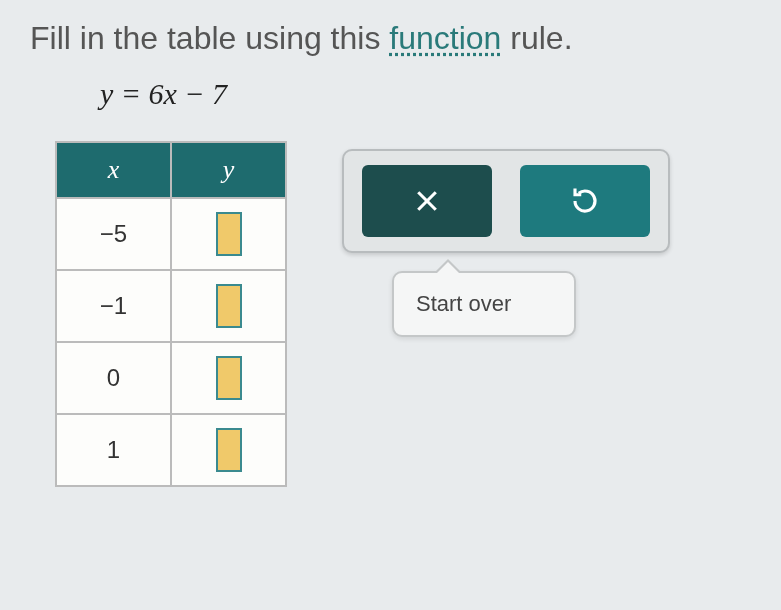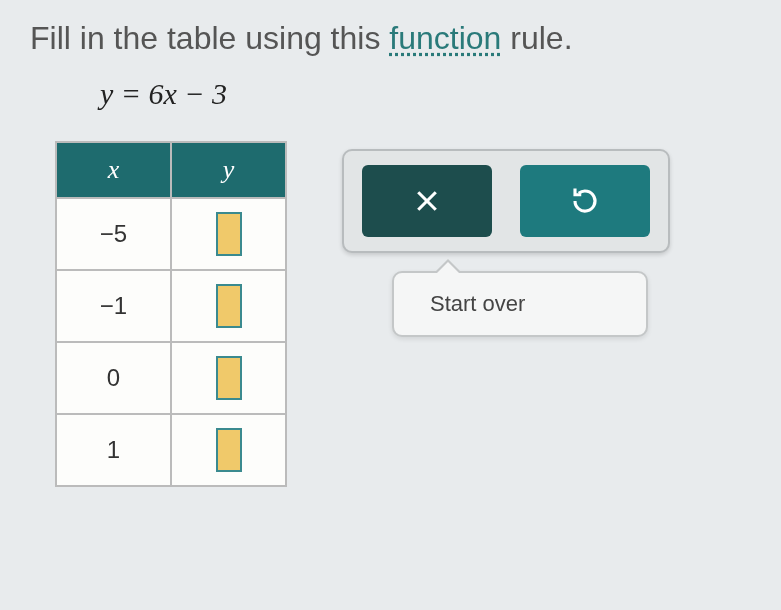--- a/index.html
+++ b/index.html
@@ -98,25 +98,25 @@
       width: 30px;
       height: 30px;
       stroke: #fff;
       stroke-width: 2.5;
       fill: none;
     }
     .tooltip {
       position: relative;
       margin: 0 auto;
       margin-top: 18px;
-      width: 256px;
+      width: 184px;
       background: #f5f6f6;
       border: 2px solid #c4c7c8;
       border-radius: 10px;
-      padding: 18px 36px;
+      padding: 18px 22px;
       font-size: 22px;
       color: #444;
       box-shadow: 0 2px 5px rgba(0,0,0,0.1);
       margin-left: 50px;
     }
     .tooltip::before {
       content: "";
       position: absolute;
       top: -14px;
       left: 40px;
@@ -134,21 +134,21 @@
       border-bottom: 12px solid #f5f6f6;
     }
   </style>
 </head>
 <body>
 
 <div class="instruction">
   <span>Fill in the table using this </span><span class="link">function</span><span> rule.</span>
 </div>
 
-<div class="equation">y = 6x − 3</div>
+<div class="equation">y = 6x − 7</div>
 
 <div class="content">
   <table>
     <thead>
       <tr>
         <th>x</th>
         <th>y</th>
       </tr>
     </thead>
     <tbody>

